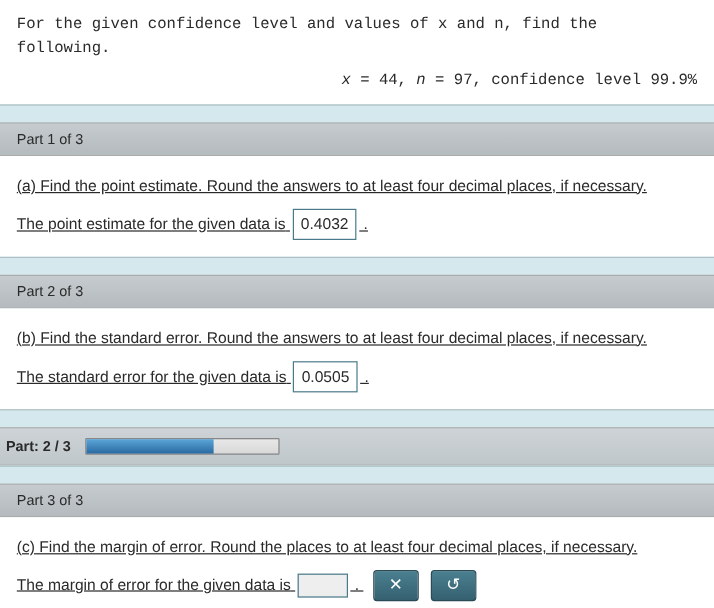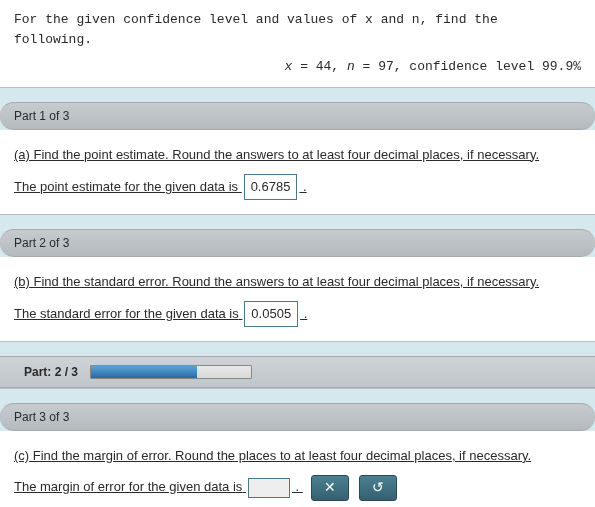--- a/index.html
+++ b/index.html
@@ -24,21 +24,20 @@
     margin-top: 8px;
     padding-left: 20px;
     text-align: right;
   }
   .part-header {
     background: linear-gradient(to bottom, #c5cbce, #b4babd);
     padding: 6px 14px;
     font-size: 12px;
     border-top: 1px solid #aaa;
     border-bottom: 1px solid #aaa;
-    border-radius: 14px;
   }
   .part-body {
     background: #fff;
     padding: 14px;
     line-height: 1.7;
     text-decoration: underline;
   }
   .ans-box {
     display: inline-block;
     border: 1px solid #4a7a8a;
@@ -52,21 +51,21 @@
     background: #eee;
     vertical-align: middle;
   }
   .gap {
     background: #d4e8ed;
     height: 14px;
     border-top: 1px solid #b0c0c4;
   }
   .progress-row {
     background: linear-gradient(to bottom, #cdd3d6, #c0c7ca);
-    padding: 8px 24px;
+    padding: 8px 5px;
     display: flex;
     align-items: center;
     gap: 12px;
     font-size: 12px;
     font-weight: bold;
     border-top: 1px solid #aaa;
     border-bottom: 1px solid #aaa;
   }
   .progress-track {
     width: 160px;
@@ -111,21 +110,21 @@
   </div>
 </div>
 
 <div class="gap"></div>
 
 <div class="part-header">Part 1 of 3</div>
 <div class="part-body">
   <div>(a) Find the point estimate. Round the answers to at least four decimal places, if necessary.</div>
   <div style="margin-top:8px">
     <span>The point estimate for the given data is</span>
-    <span class="ans-box">0.6785</span> .
+    <span class="ans-box">0.4032</span> .
   </div>
 </div>
 
 <div class="gap"></div>
 
 <div class="part-header">Part 2 of 3</div>
 <div class="part-body">
   <div>(b) Find the standard error. Round the answers to at least four decimal places, if necessary.</div>
   <div style="margin-top:8px">
     <span>The standard error for the given data is</span>

